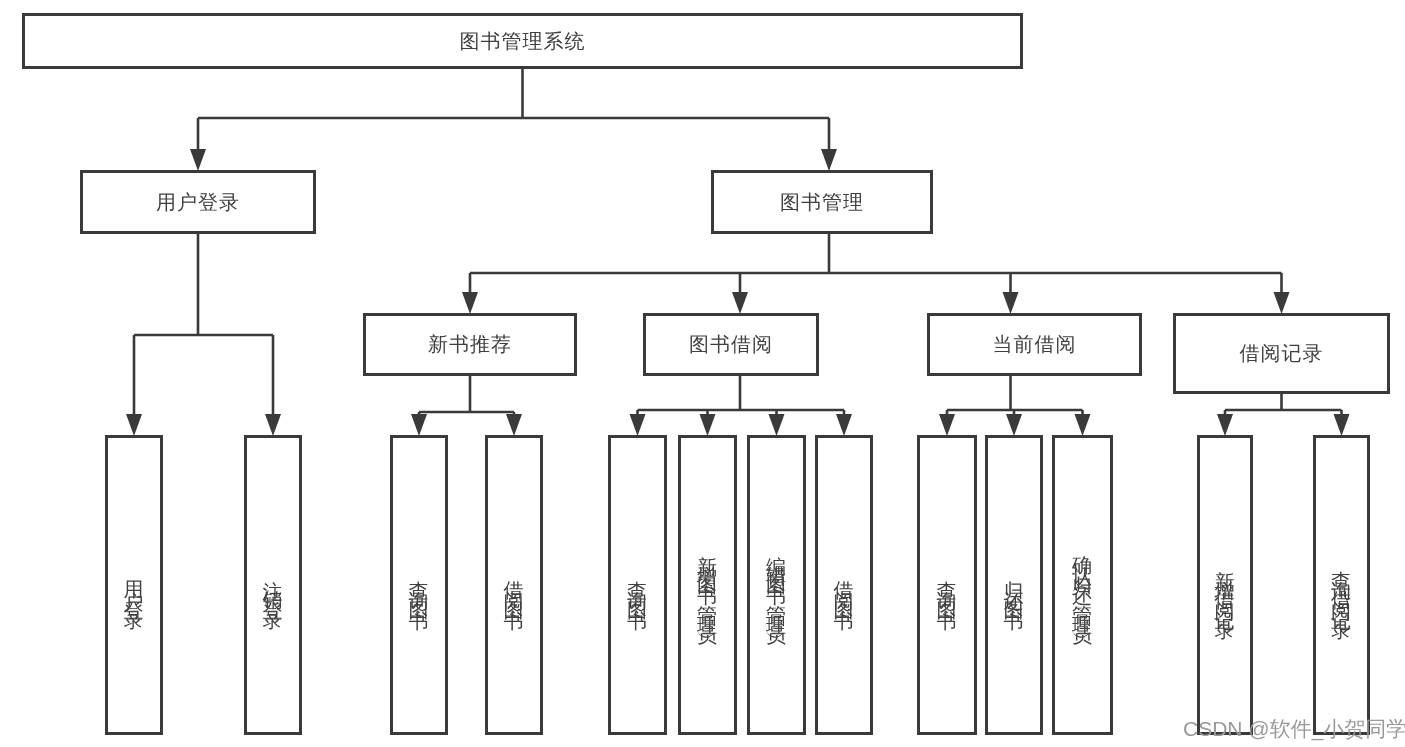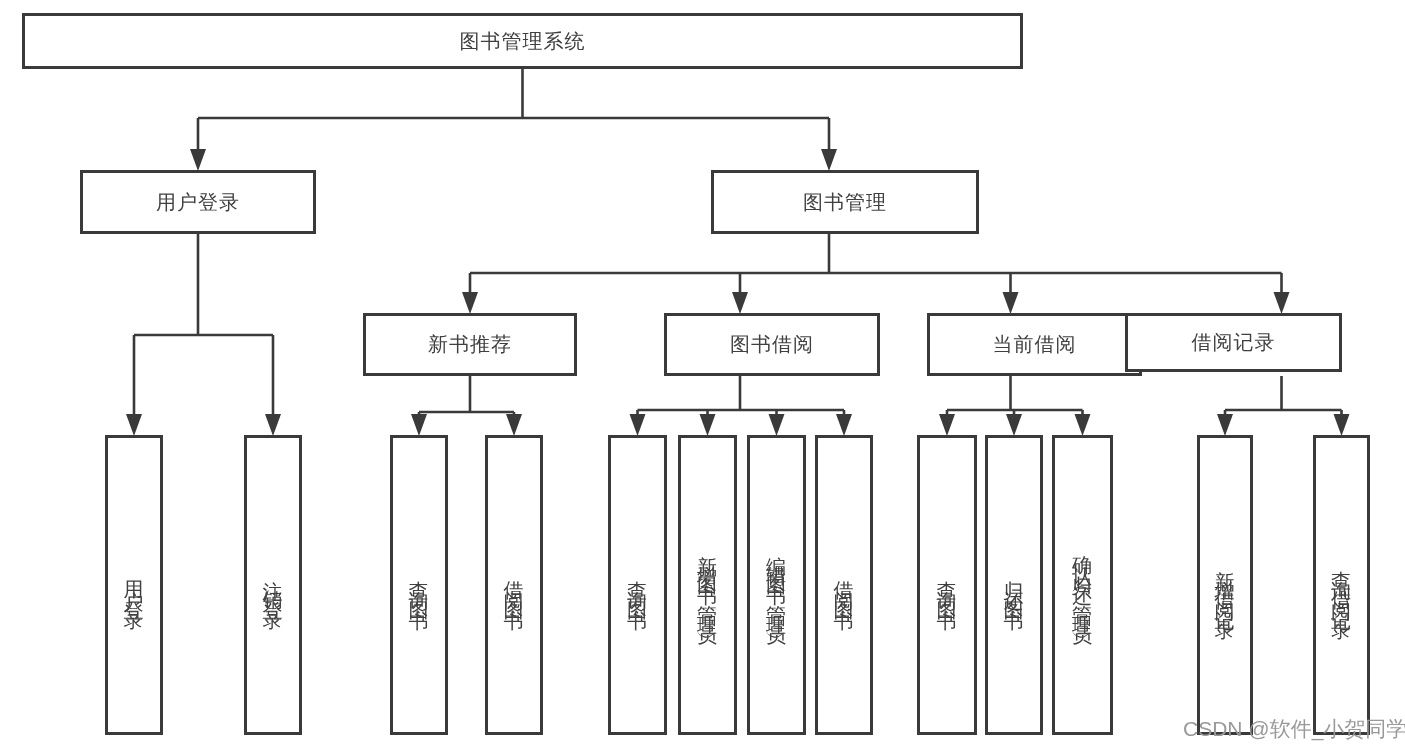--- a/index.html
+++ b/index.html
@@ -108,33 +108,33 @@
       <line x1="1341.5" y1="410" x2="1341.5" y2="417" stroke="#3a3a3a" stroke-width="2.6"></line>
       <polygon points="1333.5,414 1349.5,414 1341.5,436" fill="#3a3a3a"></polygon>
     </svg>
   <div id="nodes">
       <div class="node horizontal" style="left: 22px; top: 13px; width: 1001px; height: 56px;">
         <span class="hlabel">图书管理系统</span>
       </div>
       <div class="node horizontal" style="left: 80px; top: 170px; width: 236px; height: 64px;">
         <span class="hlabel">用户登录</span>
       </div>
-      <div class="node horizontal" style="left: 711px; top: 170px; width: 268px; height: 64px;">
+      <div class="node horizontal" style="left: 711px; top: 170px; width: 222px; height: 64px;">
         <span class="hlabel">图书管理</span>
       </div>
       <div class="node horizontal" style="left: 363px; top: 313px; width: 214px; height: 63px; text-align: center;">
         <span class="hlabel">新书推荐</span>
       </div>
-      <div class="node horizontal" style="left: 664px; top: 313px; width: 216px; height: 63px;">
+      <div class="node horizontal" style="left: 643px; top: 313px; width: 176px; height: 63px;">
         <span class="hlabel">图书借阅</span>
       </div>
       <div class="node horizontal" style="left: 903px; top: 313px; width: 215px; height: 63px; margin-left: 24px;">
         <span class="hlabel">当前借阅</span>
       </div>
-      <div class="node horizontal" style="left: 1125px; top: 313px; width: 217px; height: 59px;">
+      <div class="node horizontal" style="left: 1173px; top: 313px; width: 217px; height: 81px;">
         <span class="hlabel">借阅记录</span>
       </div>
       <div class="node vertical" style="left: 105px; top: 435px; width: 58px; height: 300px;">
         <span class="vlabel">用户登录</span>
       </div>
       <div class="node vertical" style="left: 244px; top: 435px; width: 58px; height: 300px;">
         <span class="vlabel">注销登录</span>
       </div>
       <div class="node vertical" style="left: 390px; top: 435px; width: 58px; height: 300px;">
         <span class="vlabel">查询图书</span>

